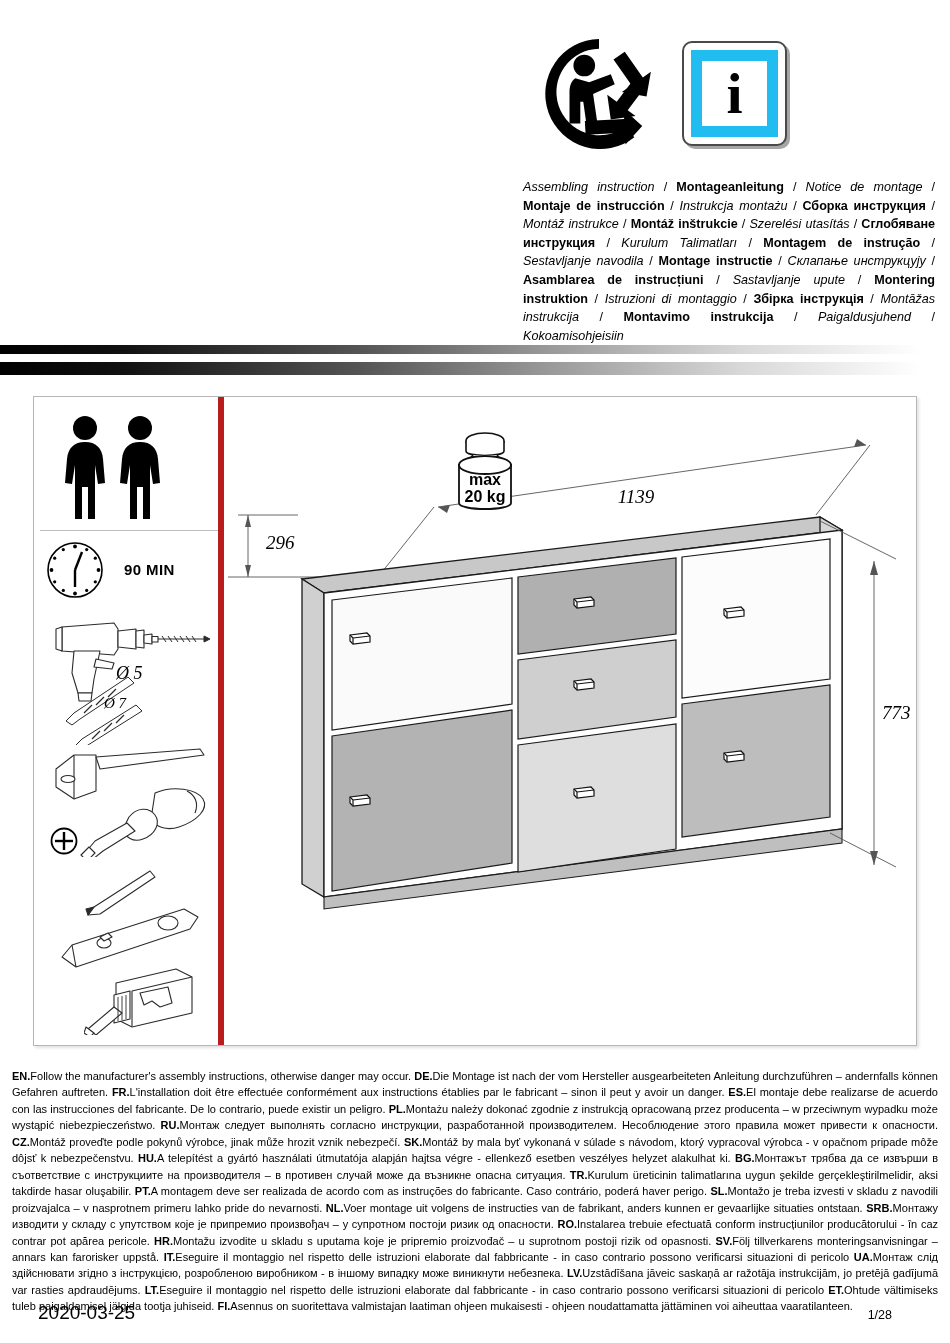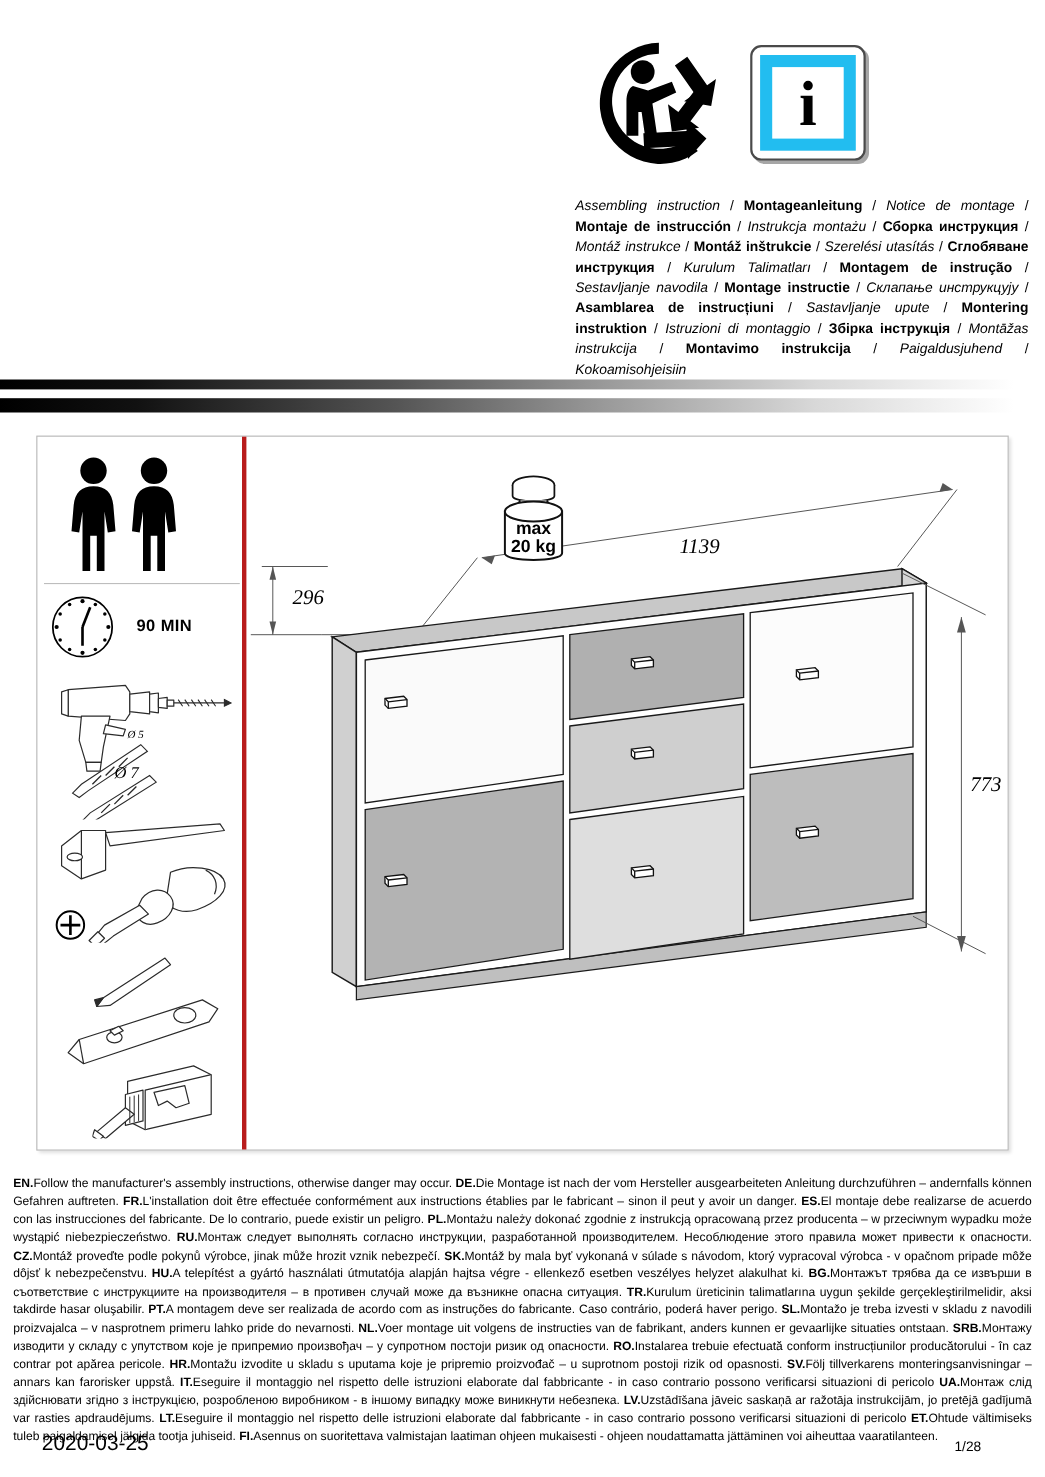--- a/index.html
+++ b/index.html
@@ -99,21 +99,21 @@
     box-sizing: border-box;
     background: #fff;
     box-shadow: 2px 2px 3px rgba(0,0,0,0.12);
   }
 
   
   #tools-col {
     position: absolute;
     left: 0; top: 0;
     width: 190px; height: 648px;
-    border-right: 4px solid #b91c1c;
+    border-right: 6px solid #b91c1c;
     box-sizing: border-box;
   }
   #people-row {
     position: absolute; left: 20px; top: 18px;
     width: 150px; height: 104px;
   }
   .person { position: absolute; top: 0; width: 46px; height: 104px; }
   #person-1 { left: 8px; }
   #person-2 { left: 63px; }
 
@@ -125,21 +125,21 @@
     position: absolute; left: 12px; top: 144px;
     width: 170px; height: 62px;
   }
   #clock-icon { position: absolute; left: 0; top: 0; width: 58px; height: 58px; }
   #time-label {
     position: absolute; left: 78px; top: 20px;
     font-size: 15px; font-weight: bold; letter-spacing: 0.4px;
   }
 
   #drill-block { position: absolute; left: 10px; top: 218px; width: 175px; height: 130px; }
-  #bit-label-5  { position: absolute; left: 72px; top: 48px;  font-size: 10px; font-style: italic; font-family: "Liberation Serif", serif; }
+  #bit-label-5  { position: absolute; left: 72px; top: 48px;  font-size: 18px; font-style: italic; font-family: "Liberation Serif", serif; }
   #bit-label-10 { position: absolute; left: 60px; top: 80px;  font-size: 15px; font-style: italic; font-family: "Liberation Serif", serif; }
 
   #hammer-block { position: absolute; left: 18px; top: 350px; width: 160px; height: 62px; }
   #screwdriver-block { position: absolute; left: 35px; top: 388px; width: 150px; height: 72px; }
   #phillips-mark { position: absolute; left: 16px; top: 430px; width: 28px; height: 28px; }
   #pencil-block { position: absolute; left: 30px; top: 472px; width: 95px; height: 55px; }
   #level-block { position: absolute; left: 24px; top: 508px; width: 145px; height: 72px; }
   #tape-block { position: absolute; left: 50px; top: 568px; width: 120px; height: 70px; }
 
   

